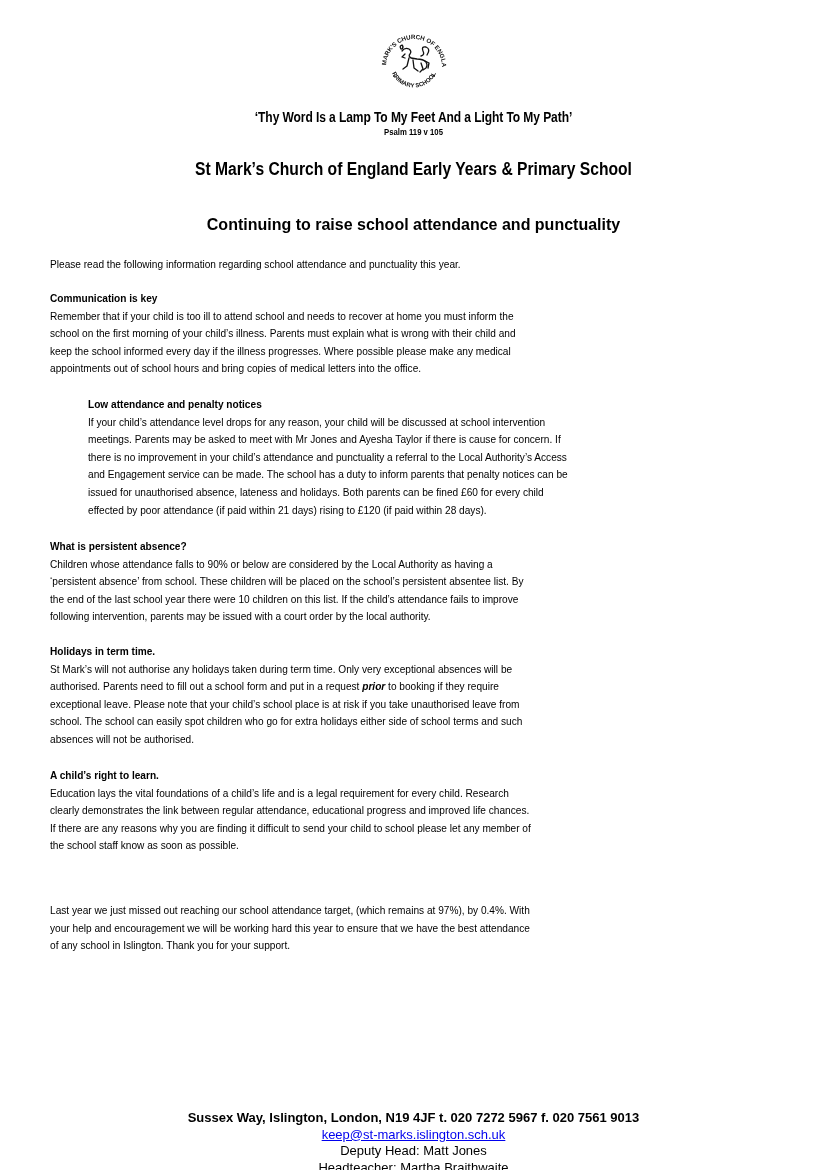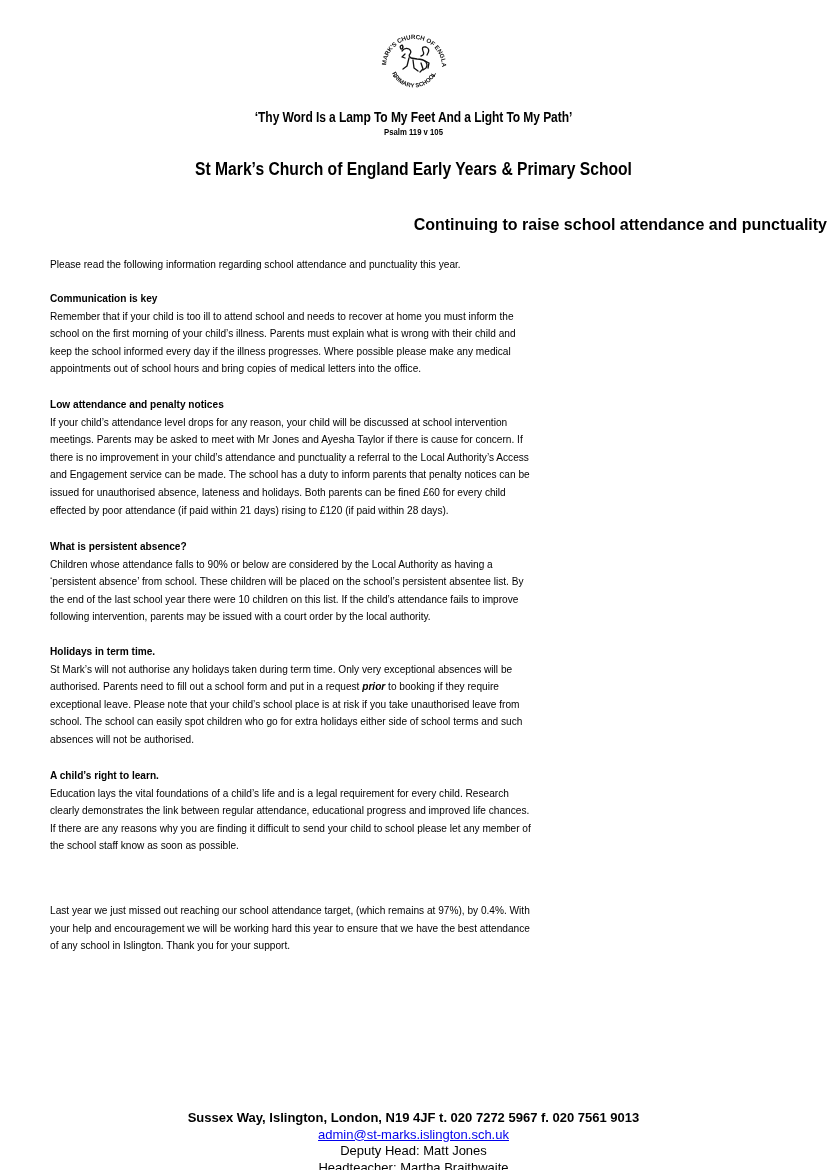--- a/index.html
+++ b/index.html
@@ -8,29 +8,29 @@
     .logo { position: absolute; left: 372px; top: 27px; width: 84px; height: 68px; }
     .motto { position: absolute; left: 0; width: 827px; text-align: center; top: 109px;
       font-family: "Liberation Sans", sans-serif; font-weight: bold; font-size: 14px;
       transform: scaleX(0.86); transform-origin: center; letter-spacing: -0.1px; }
     .psalm { position: absolute; left: 0; width: 827px; text-align: center; top: 127px;
       font-family: "Liberation Sans", sans-serif; font-weight: bold; font-size: 9px;
       transform: scaleX(0.86); transform-origin: center; }
     .school-name { position: absolute; left: 0; width: 827px; text-align: center; top: 159px;
       font-family: "Liberation Sans", sans-serif; font-weight: bold; font-size: 18px;
       transform: scaleX(0.87); transform-origin: center; }
-    .doc-title { position: absolute; left: 0; width: 827px; text-align: right; top: 216px;
+    .doc-title { position: absolute; left: 0; width: 827px; text-align: center; top: 216px;
       font-family: "Liberation Sans", sans-serif; font-weight: bold; font-size: 16px; }
     .body-text { position: absolute; left: 50px; width: 740px;
       font-family: "Liberation Sans", sans-serif; font-size: 11px; line-height: 17.6px; }
     .body-text .cond { display: block; transform: scaleX(0.92); transform-origin: left; width: 804px; }
     .section-heading { font-weight: bold; }
     .intro { top: 256px; }
     .s1 { top: 290px; }
-    .s2 { top: 396px; }
+    .s2 { top: 396px; margin-left: 38px; }
     .s3 { top: 538px; }
     .s4 { top: 643px; }
     .s5 { top: 767px; }
     .closing { top: 872px; margin-top: 30px; }
     .footer { position: absolute; left: 0; width: 827px; text-align: center; top: 1062px;
       font-family: "Liberation Sans", sans-serif; font-size: 13px; line-height: 16.5px; margin-top: 48px; }
     .footer .addr { font-weight: bold; }
     .footer a { color: #0000ee; text-decoration: underline; }
     em.prior { font-weight: bold; font-style: italic; }
   </style>
@@ -120,18 +120,18 @@
   </div>
 
   <div class="body-text closing">
     <span class="cond">Last year we just missed out reaching our school attendance target, (which remains at 97%), by 0.4%. With</span>
     <span class="cond">your help and encouragement we will be working hard this year to ensure that we have the best attendance</span>
     <span class="cond">of any school in Islington. Thank you for your support.</span>
   </div>
 
   <div class="footer">
     <div class="addr">Sussex Way, Islington, London, N19 4JF t. 020 7272 5967 f. 020 7561 9013</div>
-    <div><a href="mailto:admin@st-marks.islington.sch.uk">admin@st-marks.islington.sch.uk</a></div>
+    <div><a href="mailto:admin@st-marks.islington.sch.uk">keep@st-marks.islington.sch.uk</a></div>
     <div>Deputy Head: Matt Jones</div>
     <div>Headteacher: Martha Braithwaite</div>
   </div>
 
 </div>
 
 </body></html>

